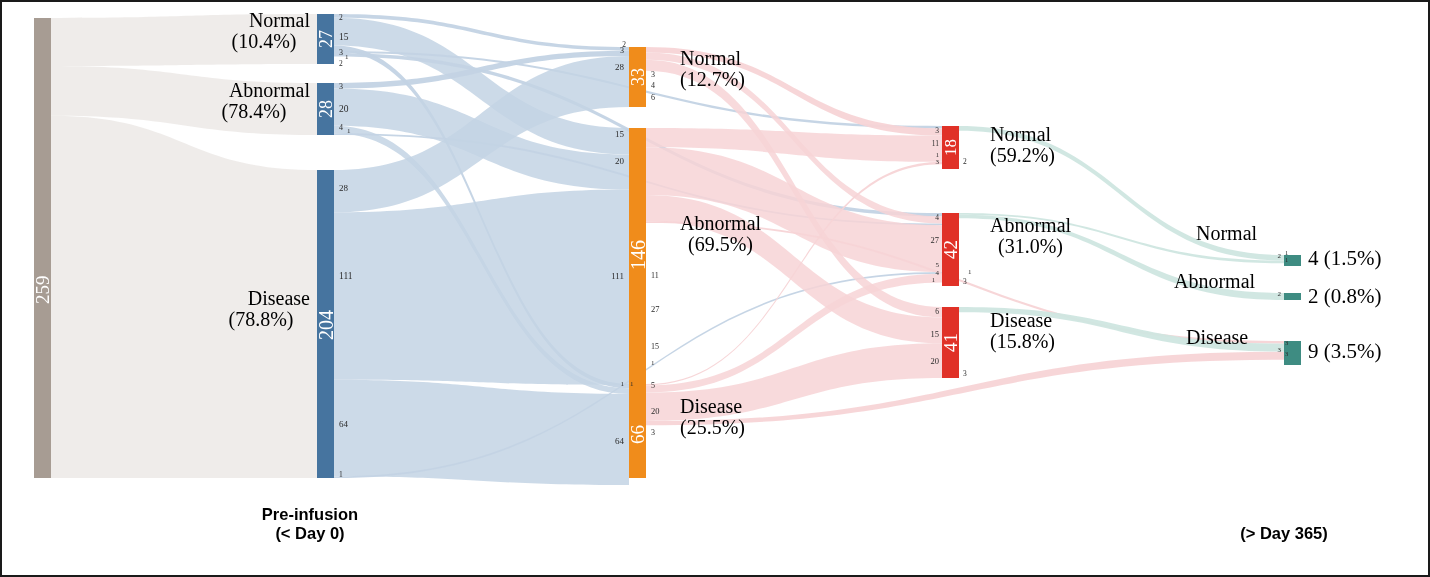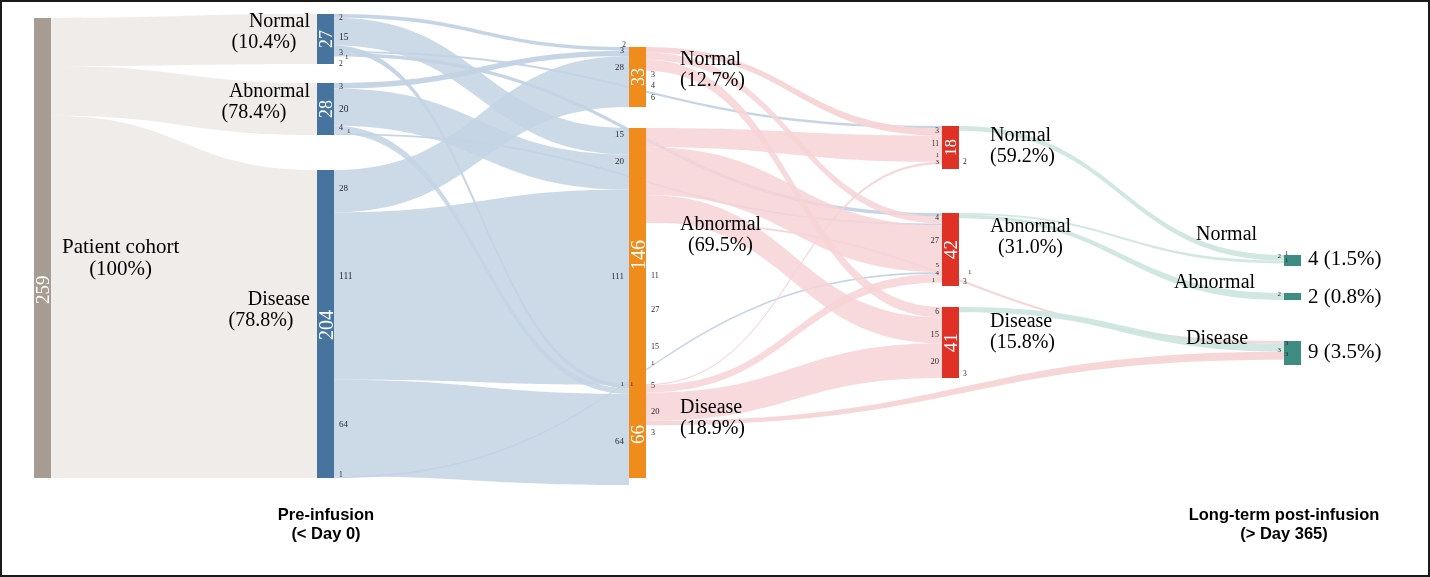--- a/index.html
+++ b/index.html
@@ -149,24 +149,20 @@
              C 1121.5 300, 1121.5 218.21428571428572, 959 218.21428571428572 Z" fill="#cfe6e0" fill-opacity="0.95" stroke="none"></path>
         <path d="M 959 307
              C 1121.5 307, 1121.5 343.6666666666667, 1284 343.6666666666667
              L 1284 351.6666666666667
              C 1121.5 351.6666666666667, 1121.5 312.1951219512195, 959 312.1951219512195 Z" fill="#cfe6e0" fill-opacity="0.95" stroke="none"></path>
       </g>
   </svg>
 
   <div class="node-rect" style="left:34px;top:18px;width:17px;height:460px;background:#a79c93;"></div>
   <div class="node-val" style="left:34px;top:255px;width:17px;height:70px;font-size:19px;">259</div>
-  <div class="node-label" style="left:62px;top:235px;font-size:21px;">
-    <span class="l1">Patient cohort</span>
-    <span class="l2">(100%)</span>
-  </div>
 
   <div class="node-rect" style="left:317px;top:14px;width:17px;height:50px;background:#46749f;"></div>
   <div class="node-val" style="left:317px;top:14px;width:17px;height:50px;font-size:18px;">27</div>
   <div class="node-label" style="left:218px;top:10px;font-size:20px;text-align:right;width:92px;">
     <span class="l1">Normal</span>
     <span class="l2">(10.4%)</span>
   </div>
 
   <div class="node-rect" style="left:317px;top:83px;width:17px;height:52px;background:#46749f;"></div>
   <div class="node-val" style="left:317px;top:83px;width:17px;height:52px;font-size:18px;">28</div>
@@ -193,21 +189,21 @@
   <div class="node-val" style="left:629px;top:210px;width:17px;height:90px;font-size:20px;">146</div>
   <div class="node-label" style="left:680px;top:213px;font-size:20px;">
     <span class="l1">Abnormal</span>
     <span class="l2">(69.5%)</span>
   </div>
 
   <div class="node-rect" style="left:629px;top:384px;width:17px;height:94px;background:#f08c1b;"></div>
   <div class="node-val" style="left:629px;top:400px;width:17px;height:70px;font-size:19px;">66</div>
   <div class="node-label" style="left:680px;top:396px;font-size:20px;">
     <span class="l1">Disease</span>
-    <span class="l2">(18.9%)</span>
+    <span class="l2">(25.5%)</span>
   </div>
 
   <div class="node-rect" style="left:942px;top:126px;width:17px;height:43px;background:#e03127;"></div>
   <div class="node-val" style="left:942px;top:126px;width:17px;height:43px;font-size:17px;">18</div>
   <div class="node-label" style="left:990px;top:124px;font-size:20px;">
     <span class="l1">Normal</span>
     <span class="l2">(59.2%)</span>
   </div>
 
   <div class="node-rect" style="left:942px;top:213px;width:17px;height:73px;background:#e03127;"></div>
@@ -287,23 +283,23 @@
       <div class="flow-num" style="left: 963px; top: 370px; font-size: 7.5px;">3</div>
       <div class="flow-num" style="left: 1281px; top: 253px; font-size: 7px; transform: translateX(-100%);">2</div>
       <div class="flow-num" style="left: 1285px; top: 250px; font-size: 6.5px;">1</div>
       <div class="flow-num" style="left: 1285px; top: 257px; font-size: 6.5px;">1</div>
       <div class="flow-num" style="left: 1281px; top: 291px; font-size: 7px; transform: translateX(-100%);">2</div>
       <div class="flow-num" style="left: 1281px; top: 347px; font-size: 7px; transform: translateX(-100%);">3</div>
       <div class="flow-num" style="left: 1285px; top: 340px; font-size: 6.5px;">3</div>
       <div class="flow-num" style="left: 1285px; top: 351px; font-size: 6.5px;">3</div>
     </div>
 
-  <div class="stage-label" style="left:231px;top:505px;width:190px;text-align:center;">
+  <div class="stage-label" style="left:215px;top:505px;width:190px;text-align:center;">
     <span class="l1">Pre-infusion</span><br>
     <span class="l2">(&lt; Day 0)</span>
   </div>
   <div class="stage-label" style="left:1156px;top:505px;width:256px;">
-    <span class="l1">Long-term post-infusion</span><br>
+    <br>
     <span class="l2">(&gt; Day 365)</span>
   </div>
 
   <div id="frame"></div>
 </div>
 
 </body></html>

